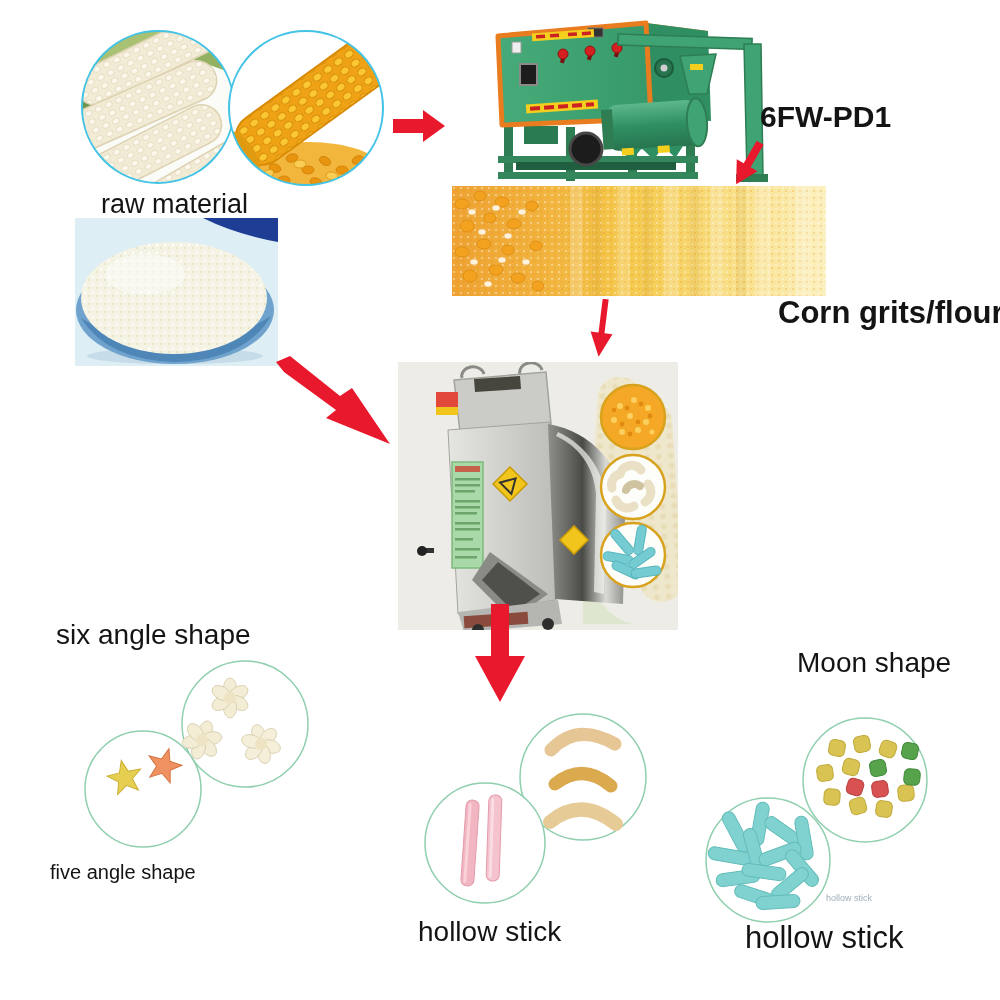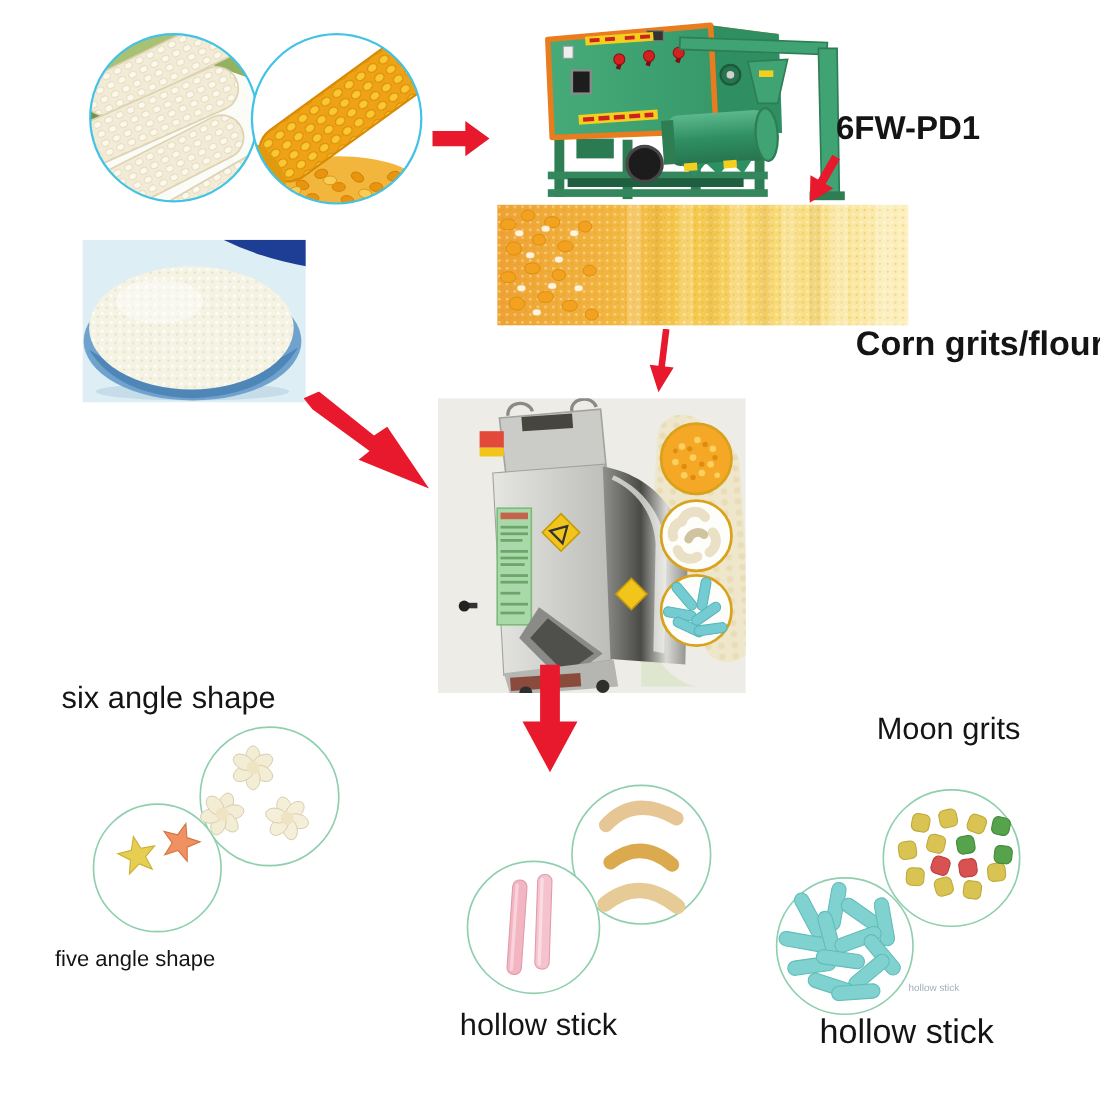--- a/index.html
+++ b/index.html
@@ -78,20 +78,21 @@
           <ellipse cx="222" cy="170" rx="6" ry="4"></ellipse>
       </g>
       <g transform="translate(242,84) rotate(-36)">
         <rect x="-88" y="-26" width="176" height="52" rx="25" fill="url(#ycob)" stroke="#d88a05" stroke-width="2"></rect>
         <ellipse cx="-84" cy="0" rx="9" ry="24" fill="#e09a10"></ellipse>
       </g>
     </g>
     <circle cx="236" cy="90" r="77" fill="none" stroke="#42c3e6" stroke-width="2"></circle>
   </svg>
 
+  <div class="lbl" style="left:101px;top:190px;font-size:27px;">raw material</div>
 
   <svg class="abs" style="left:393px;top:110px;" width="52" height="32" viewBox="0 0 52 32">
     <polygon points="0,9 30,9 30,0 52,16 30,32 30,23 0,23" fill="#e8192c"></polygon>
   </svg>
 
   <svg class="abs" style="left:468px;top:6px;" width="300" height="178" viewBox="0 0 300 178">
     <defs>
       <linearGradient id="mgreen" x1="0" y1="0" x2="1" y2="0">
         <stop offset="0" stop-color="#46ab79"></stop>
           <stop offset="1" stop-color="#37996a"></stop>
@@ -459,21 +460,21 @@
       </g>
       <g transform="translate(86,136) rotate(2)">
         <rect x="-6.5" y="-43" width="13" height="86" rx="6" fill="#f5c3cd" stroke="#e39aaa" stroke-width="1"></rect>
         <rect x="-4" y="-40" width="3" height="80" rx="1.5" fill="#fadde3"></rect>
       </g>
     </g>
   </svg>
 
   <div class="lbl" style="left:418px;top:917px;font-size:28px;">hollow stick</div>
 
-  <div class="lbl" style="left:797px;top:648px;font-size:28px;">Moon grits</div>
+  <div class="lbl" style="left:797px;top:648px;font-size:28px;">Moon shape</div>
 
   <svg class="abs" style="left:698px;top:712px;" width="265" height="212" viewBox="0 0 265 212">
     <circle cx="167" cy="68" r="62" fill="#ffffff" stroke="#8fcfae" stroke-width="1.5"></circle>
     <circle cx="70" cy="148" r="62" fill="#ffffff" stroke="#8fcfae" stroke-width="1.5"></circle>
     <g>
       <g fill="#d9c453" stroke="#bfa93a" stroke-width="1">
         <rect x="-8" y="-8" width="16" height="16" rx="5" transform="translate(139,36) rotate(10)"></rect>
         <rect x="-8" y="-8" width="16" height="16" rx="5" transform="translate(164,32) rotate(-12)"></rect>
         <rect x="-8" y="-8" width="16" height="16" rx="5" transform="translate(190,37) rotate(20)"></rect>
         <rect x="-8" y="-8" width="16" height="16" rx="5" transform="translate(127,61) rotate(-8)"></rect>

